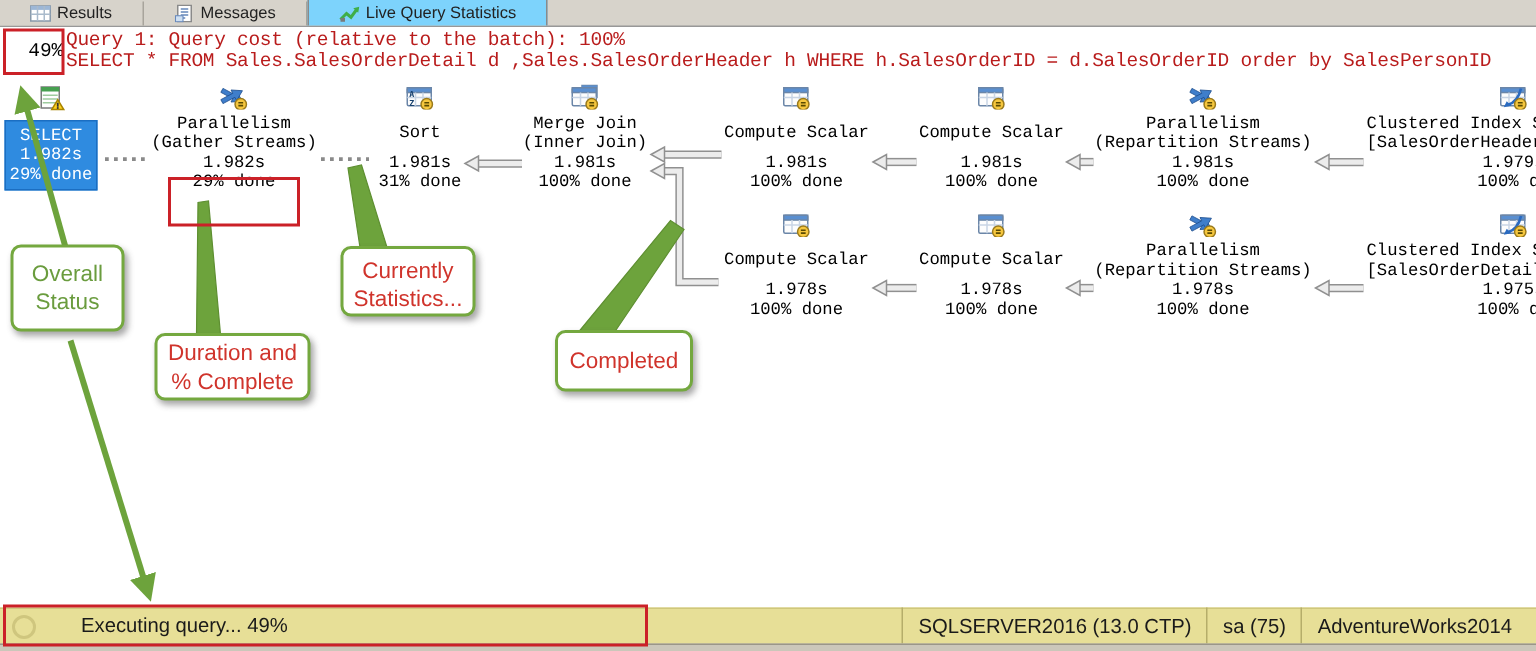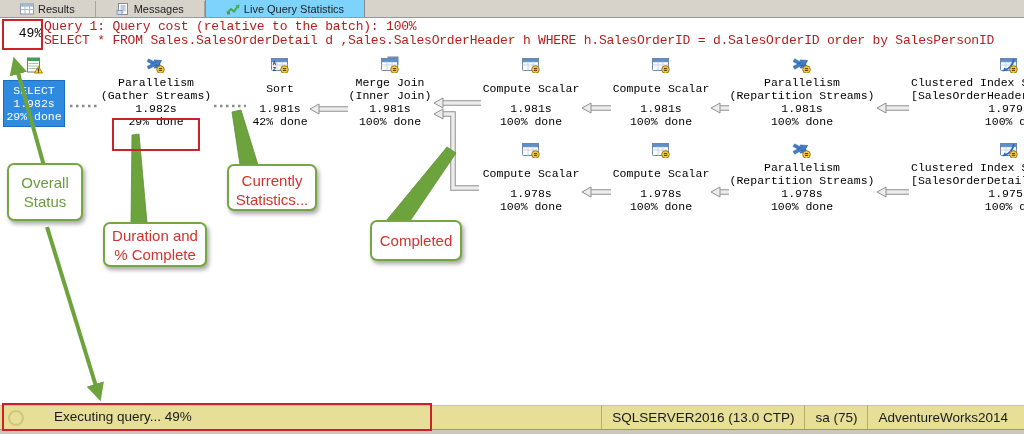--- a/index.html
+++ b/index.html
@@ -161,21 +161,21 @@
             <line x1="12" y1="5.7" x2="12" y2="14.5" stroke="#c8d4e4"></line>
             <text x="2.8" y="8.6" font-size="5.5" fill="#16406e" font-family="monospace" font-weight="bold">A</text>
             <text x="2.8" y="14.6" font-size="5.5" fill="#16406e" font-family="monospace" font-weight="bold">Z</text>
             <circle cx="14.5" cy="13.5" r="3.8" fill="#f6c73e" stroke="#9a7a1c"></circle>
             <path d="M12.9,12.5 h3.2 M12.9,14.4 h3.2" stroke="#5a4a00" stroke-width="1.1"></path>
           </svg></span>
       <div class="nm">
           <span>Sort</span>
         </div>
       <span class="tl">1.981s</span>
-      <span class="tl">42% done</span>
+      <span class="tl">31% done</span>
     </div>
 
     <div class="node" id="n3">
       <span class="ic"><svg width="20" height="17" viewBox="0 0 20 17">
             <rect x="8" y="1" width="10" height="8" fill="#fdfdfd" stroke="#6b86a8"></rect>
             <rect x="8" y="1" width="10" height="2.4" fill="#5a8fd0"></rect>
             <rect x="1.5" y="2.5" width="16" height="12" rx="1" fill="#fdfdfd" stroke="#6b86a8"></rect>
             <rect x="1.5" y="2.5" width="16" height="3.2" fill="#5a8fd0" stroke="#6b86a8"></rect>
             <line x1="1.5" y1="9" x2="17.5" y2="9" stroke="#c8d4e4"></line>
             <line x1="7" y1="5.7" x2="7" y2="14.5" stroke="#c8d4e4"></line>

